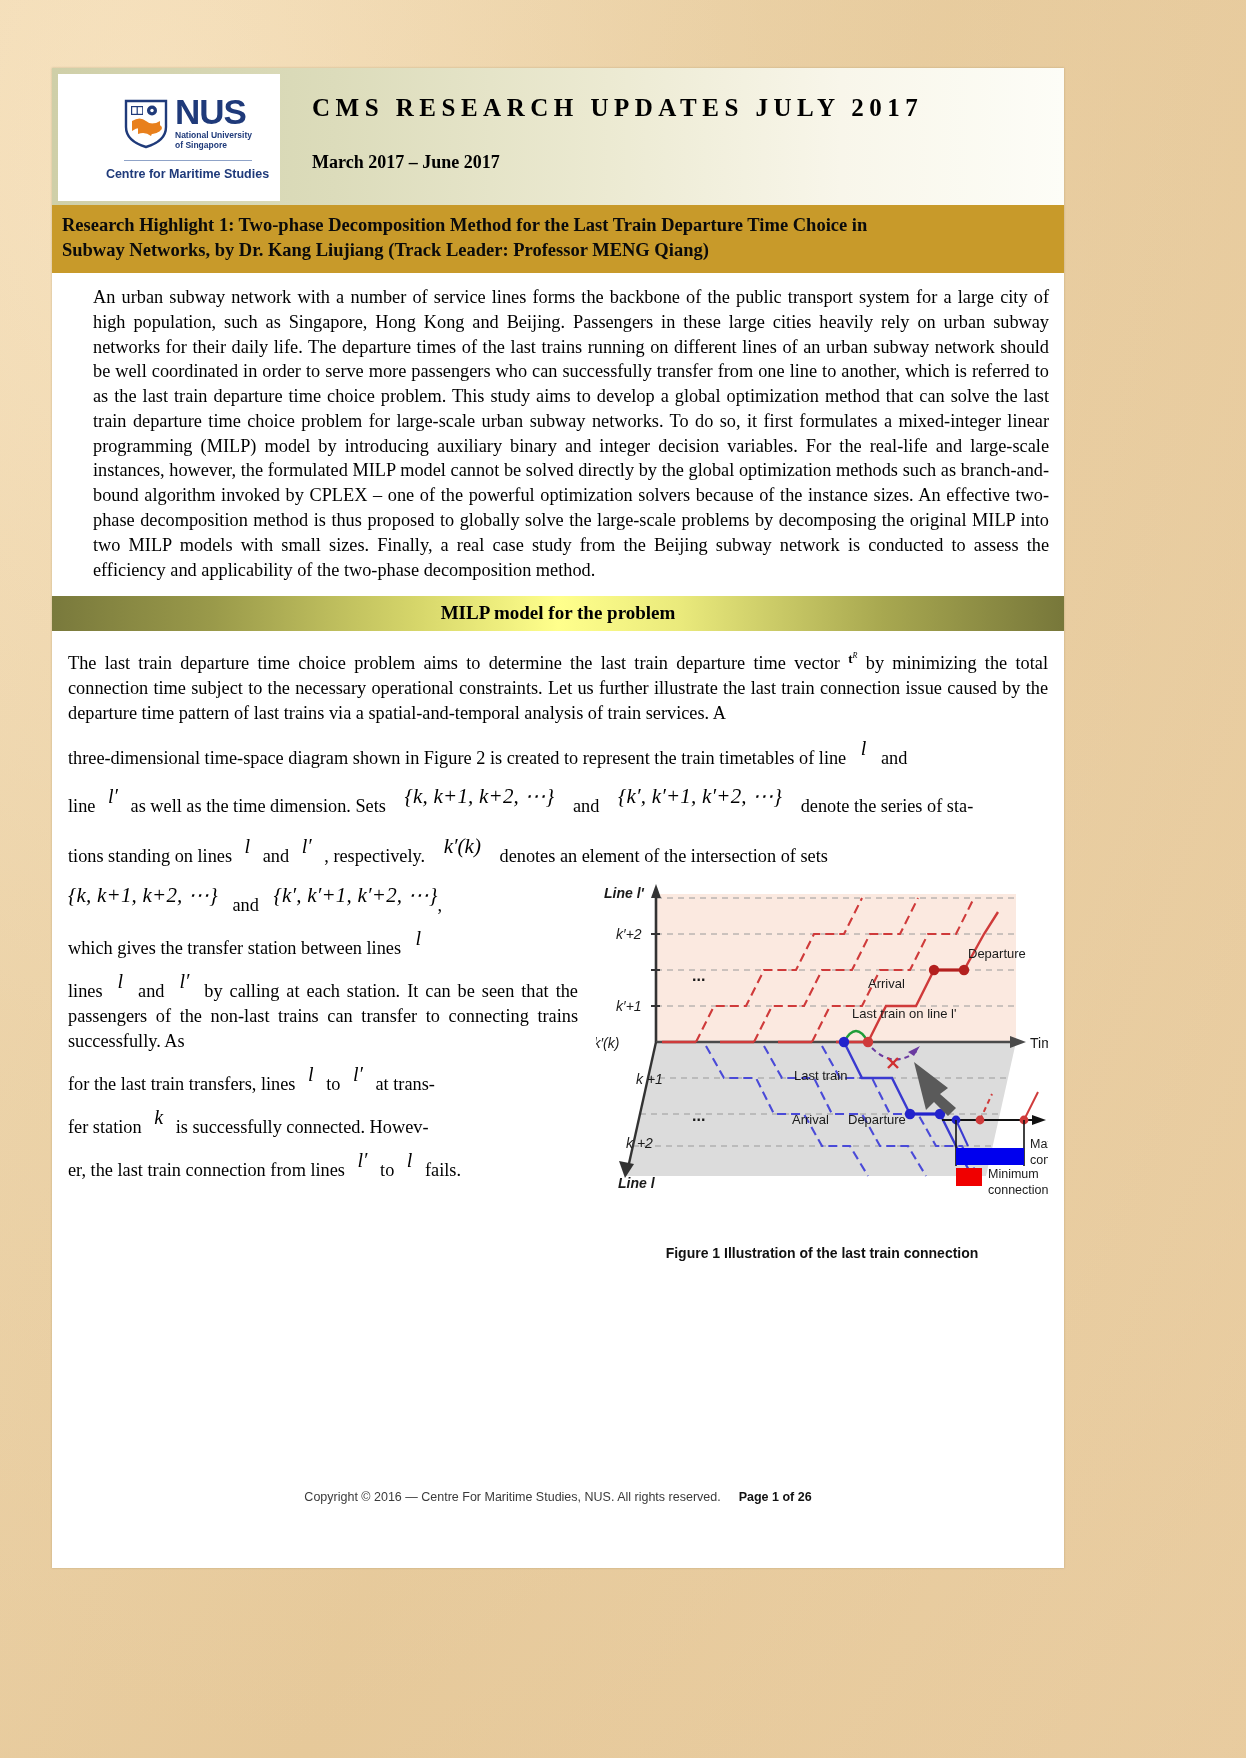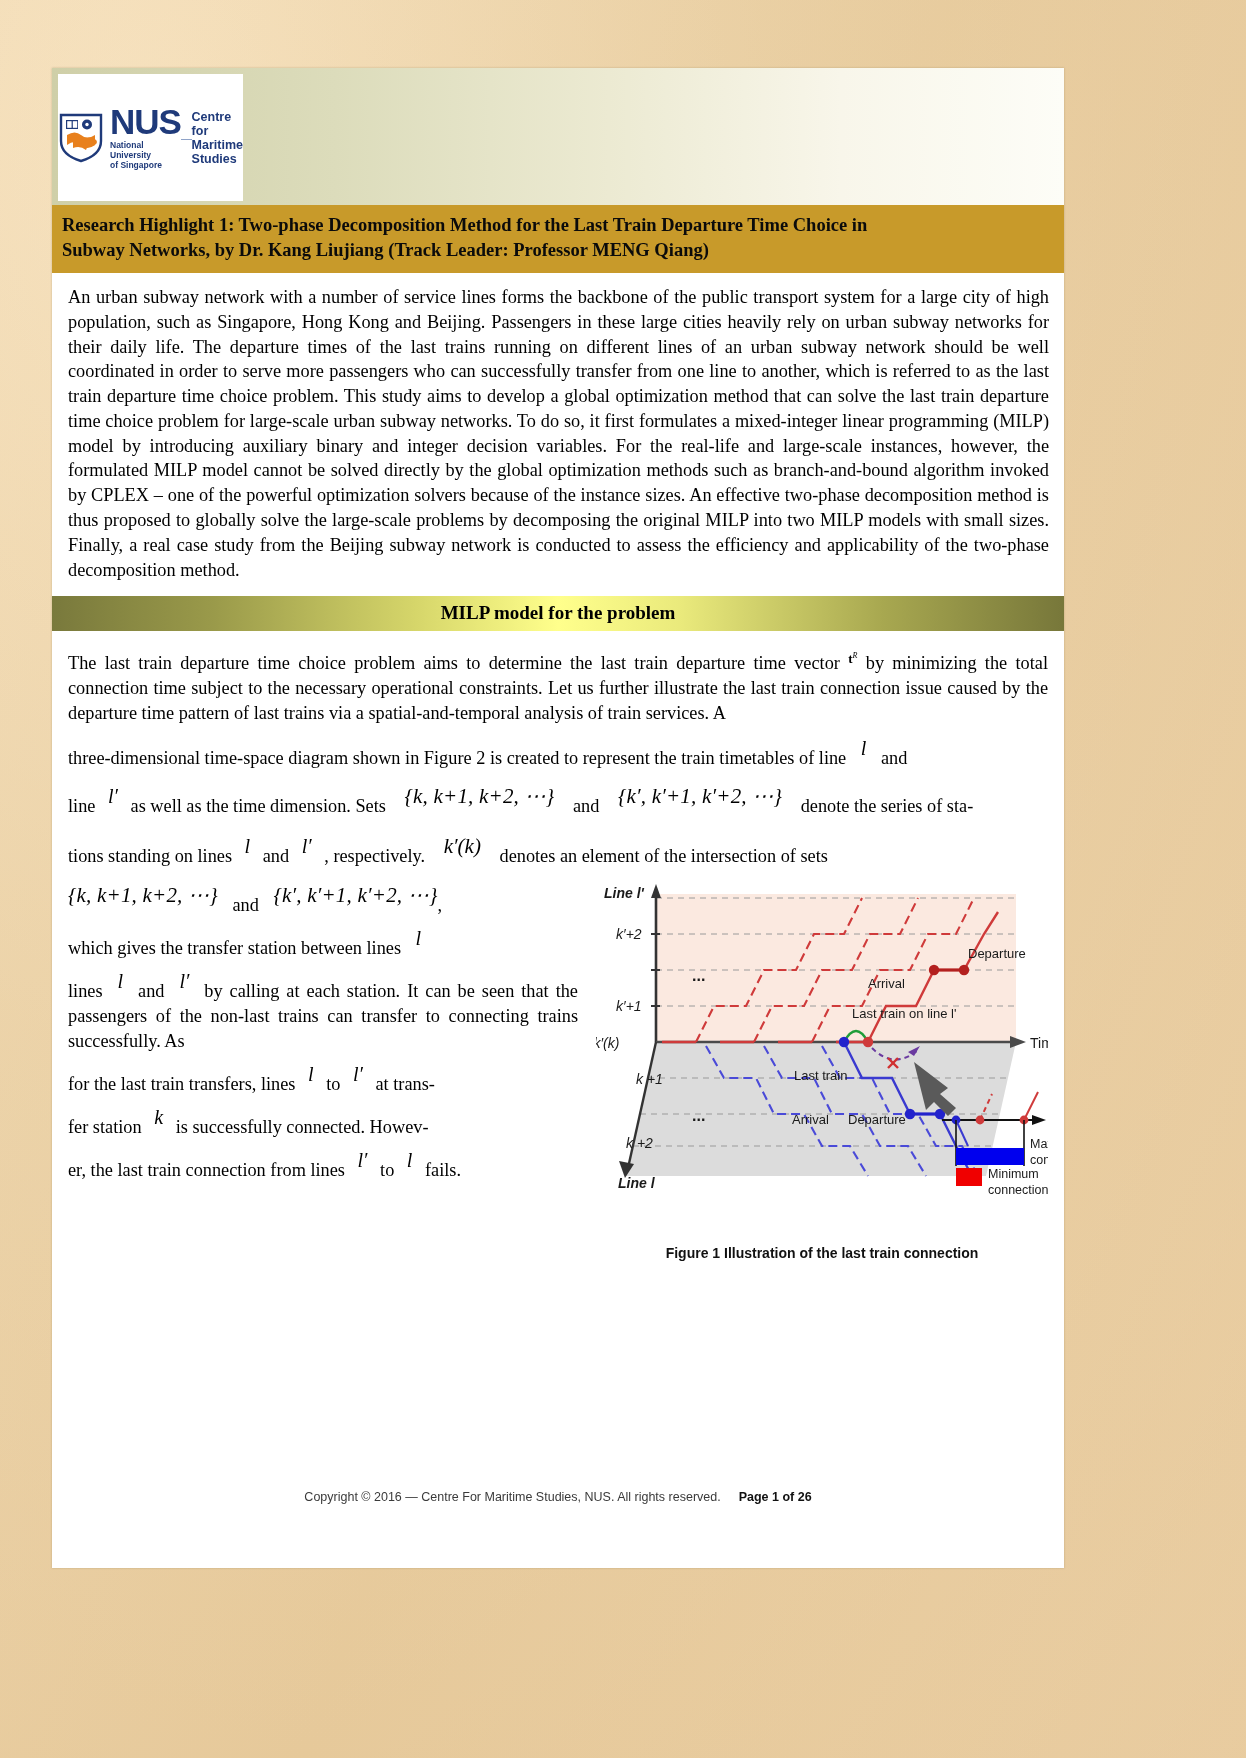--- a/index.html
+++ b/index.html
@@ -27,22 +27,23 @@
   }
   
   .masthead{
     position:relative;
     height:137px;
     background:linear-gradient(90deg,#cfcfa8 0%,#dcdcbb 28%,#ecead2 55%,#f8f6ea 78%,#fdfdf7 100%);
     display:flex;align-items:stretch;
   }
   .logo-box{
     width:185px;background:#fff;margin:6px 0 4px 6px;
-    display:flex;flex-direction:row;align-items:center;justify-content:center;
+    display:flex;flex-direction:column;align-items:center;justify-content:center;
     flex:none;
+    padding-left:37px;
   }
   .logo-row{display:flex;align-items:center;gap:6px;}
   .shield{width:46px;height:52px;flex:none;}
   .nus-wordmark{display:flex;flex-direction:column;line-height:1;}
   .nus-big{
     font-family:"Liberation Sans",sans-serif;
     font-weight:bold;font-size:35px;color:#1f3a7a;letter-spacing:-1px;
   }
   .nus-sub{
     font-family:"Liberation Sans",sans-serif;
@@ -76,21 +77,21 @@
   .sect-bar{
     background:linear-gradient(90deg,#79793c 0%,#9a9a4a 16%,#d6d66a 36%,#ffff8c 50%,#eaea7c 62%,#a8a850 82%,#77773a 100%);
     text-align:center;
     padding:6px 0 7px 0;
   }
   .sect-bar span{
     font-weight:bold;font-size:19px;color:#000;
     font-family:"Liberation Serif",serif;
   }
   
-  .body-wrap{padding:12px 15px 0 16px;}
+  .body-wrap{padding:12px 15px 0 16px;margin-left:25px;}
   p.para{
     margin:0;
     text-align:justify;
     font-size:18.3px;
     line-height:1.355;
     color:#000;
     font-family:"Liberation Serif",serif;
     hyphens:none;
   }
   
@@ -161,20 +162,24 @@
           <div class="nus-big">NUS</div>
           <div class="nus-sub">
             <div>National University</div>
             <div>of Singapore</div>
           </div>
         </div>
       </div>
       <div class="logo-rule"></div>
       <div class="cms-line">Centre for Maritime Studies</div>
     </div>
+    <div class="masthead-text">
+      <div class="mast-title">CMS RESEARCH UPDATES JULY 2017</div>
+      <div class="mast-sub">March 2017 – June 2017</div>
+    </div>
   </div>
 
   <div class="gold-bar">
     <p>Research Highlight 1: Two-phase Decomposition Method for the Last Train Departure Time Choice in</p>
     <p>Subway Networks, by Dr. Kang Liujiang (Track Leader: Professor MENG Qiang)</p>
   </div>
 
 
   <div class="body-wrap">
     <p class="para">An urban subway network with a number of service lines forms the backbone of the public transport system for a large city of high population, such as Singapore, Hong Kong and Beijing. Passengers in these large cities heavily rely on urban subway networks for their daily life. The departure times of the last trains running on different lines of an urban subway network should be well coordinated in order to serve more passengers who can successfully transfer from one line to another, which is referred to as the last train departure time choice problem. This study aims to develop a global optimization method that can solve the last train departure time choice problem for large-scale urban subway networks. To do so, it first formulates a mixed-integer linear programming (MILP) model by introducing auxiliary binary and integer decision variables. For the real-life and large-scale instances, however, the formulated MILP model cannot be solved directly by the global optimization methods such as branch-and-bound algorithm invoked by CPLEX – one of the powerful optimization solvers because of the instance sizes. An effective two-phase decomposition method is thus proposed to globally solve the large-scale problems by decomposing the original MILP into two MILP models with small sizes. Finally, a real case study from the Beijing subway network is conducted to assess the efficiency and applicability of the two-phase decomposition method.</p>

